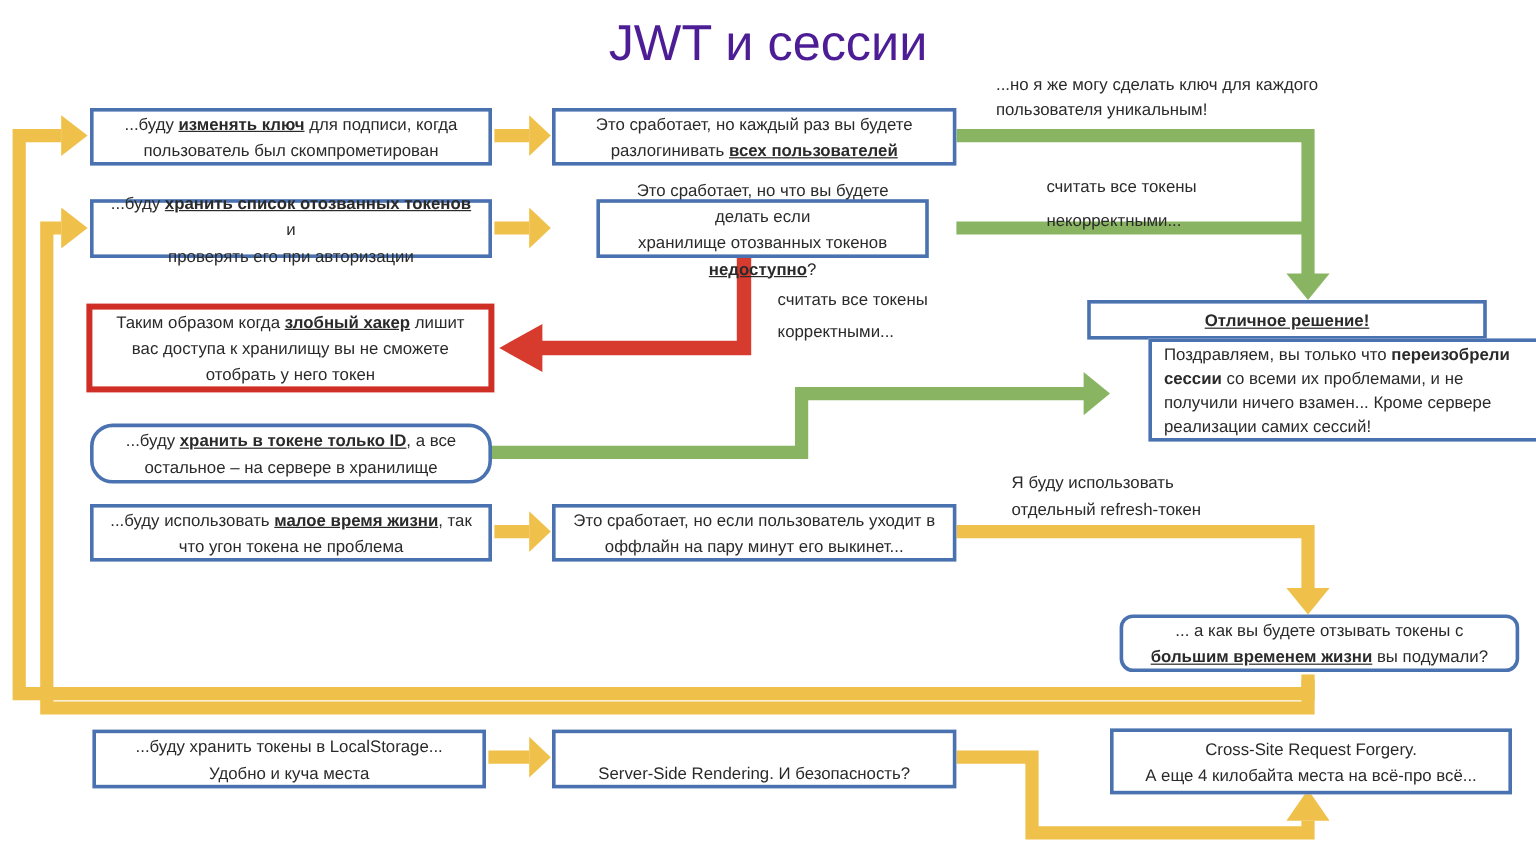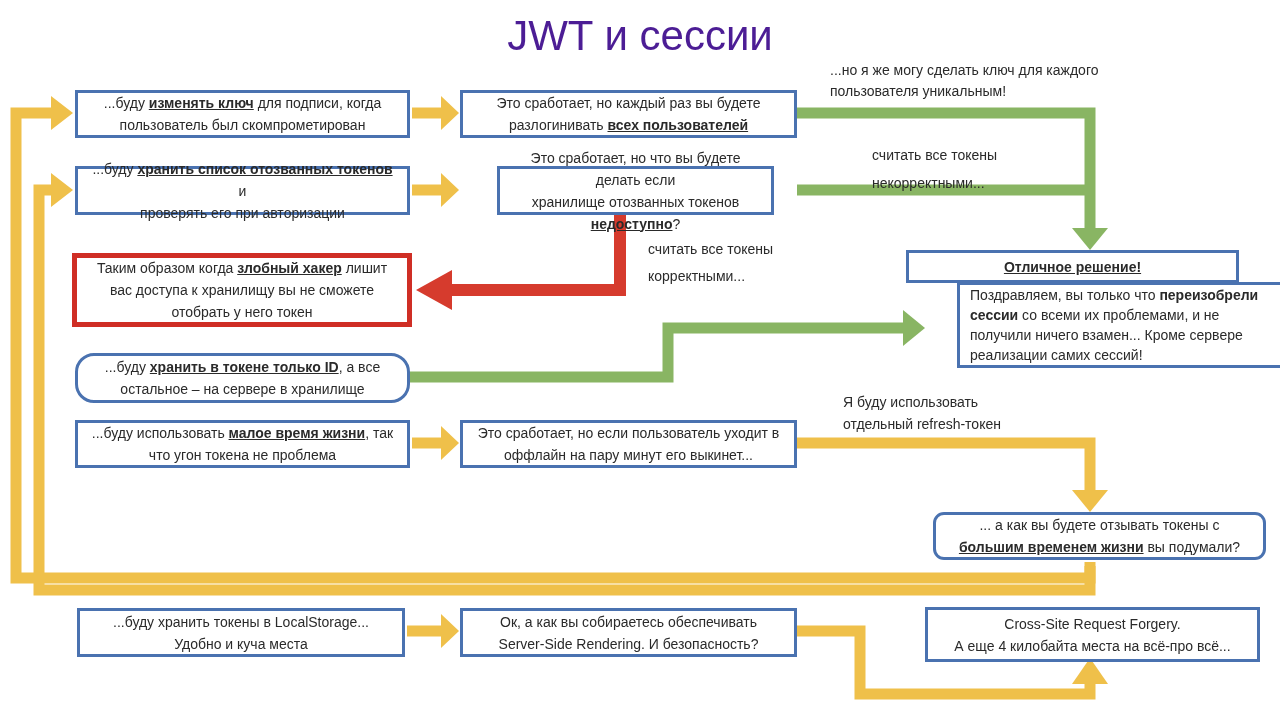--- a/index.html
+++ b/index.html
@@ -115,21 +115,21 @@
   <div class="box" style="left:460px;top:90px;width:337px;height:48px;">
       <span><span>Это сработает, но каждый раз вы будете</span><br><span>разлогинивать </span><span style="font-weight: 700; text-decoration: underline;">всех пользователей</span></span>
     </div>
   <div class="box" style="left:460px;top:166px;width:277px;height:49px;margin-left:37px;">
       <span><span>Это сработает, но что вы будете делать если</span><br><span>хранилище отозванных токенов </span><span style="font-weight: 700; text-decoration: underline;">недоступно</span><span>?</span></span>
     </div>
   <div class="box" style="left:460px;top:420px;width:337px;height:48px;">
       <span><span>Это сработает, но если пользователь уходит в</span><br><span>оффлайн на пару минут его выкинет...</span></span>
     </div>
   <div class="box" style="left:460px;top:608px;width:337px;height:49px;">
-      <span><span>Ок, а как вы собираетесь обеспечивать</span><br><span>Server-Side Rendering. И безопасность?</span></span>
+      <span><br><span>Server-Side Rendering. И безопасность?</span></span>
     </div>
 
   <div class="box" style="left:906px;top:250px;width:333px;height:33px;">
       <span><span style="font-weight: 700; text-decoration: underline;">Отличное решение!</span></span>
     </div>
   <div class="box left" style="left:925px;top:282px;width:333px;height:86px;line-height:20px;padding:2px 10px;margin-left:32px;">
       <span><span>Поздравляем, вы только что </span><span style="font-weight: 700;">переизобрели</span><br><span style="font-weight: 700;">сессии</span><span> со всеми их проблемами, и не</span><br><span>получили ничего взамен... Кроме сервере</span><br><span>реализации самих сессий!</span></span>
     </div>
   <div class="box" style="left:933px;top:512px;width:333px;height:48px;border-radius:11px;">
       <span><span>... а как вы будете отзывать токены с</span><br><span style="font-weight: 700; text-decoration: underline;">большим временем жизни</span><span> вы подумали?</span></span>

